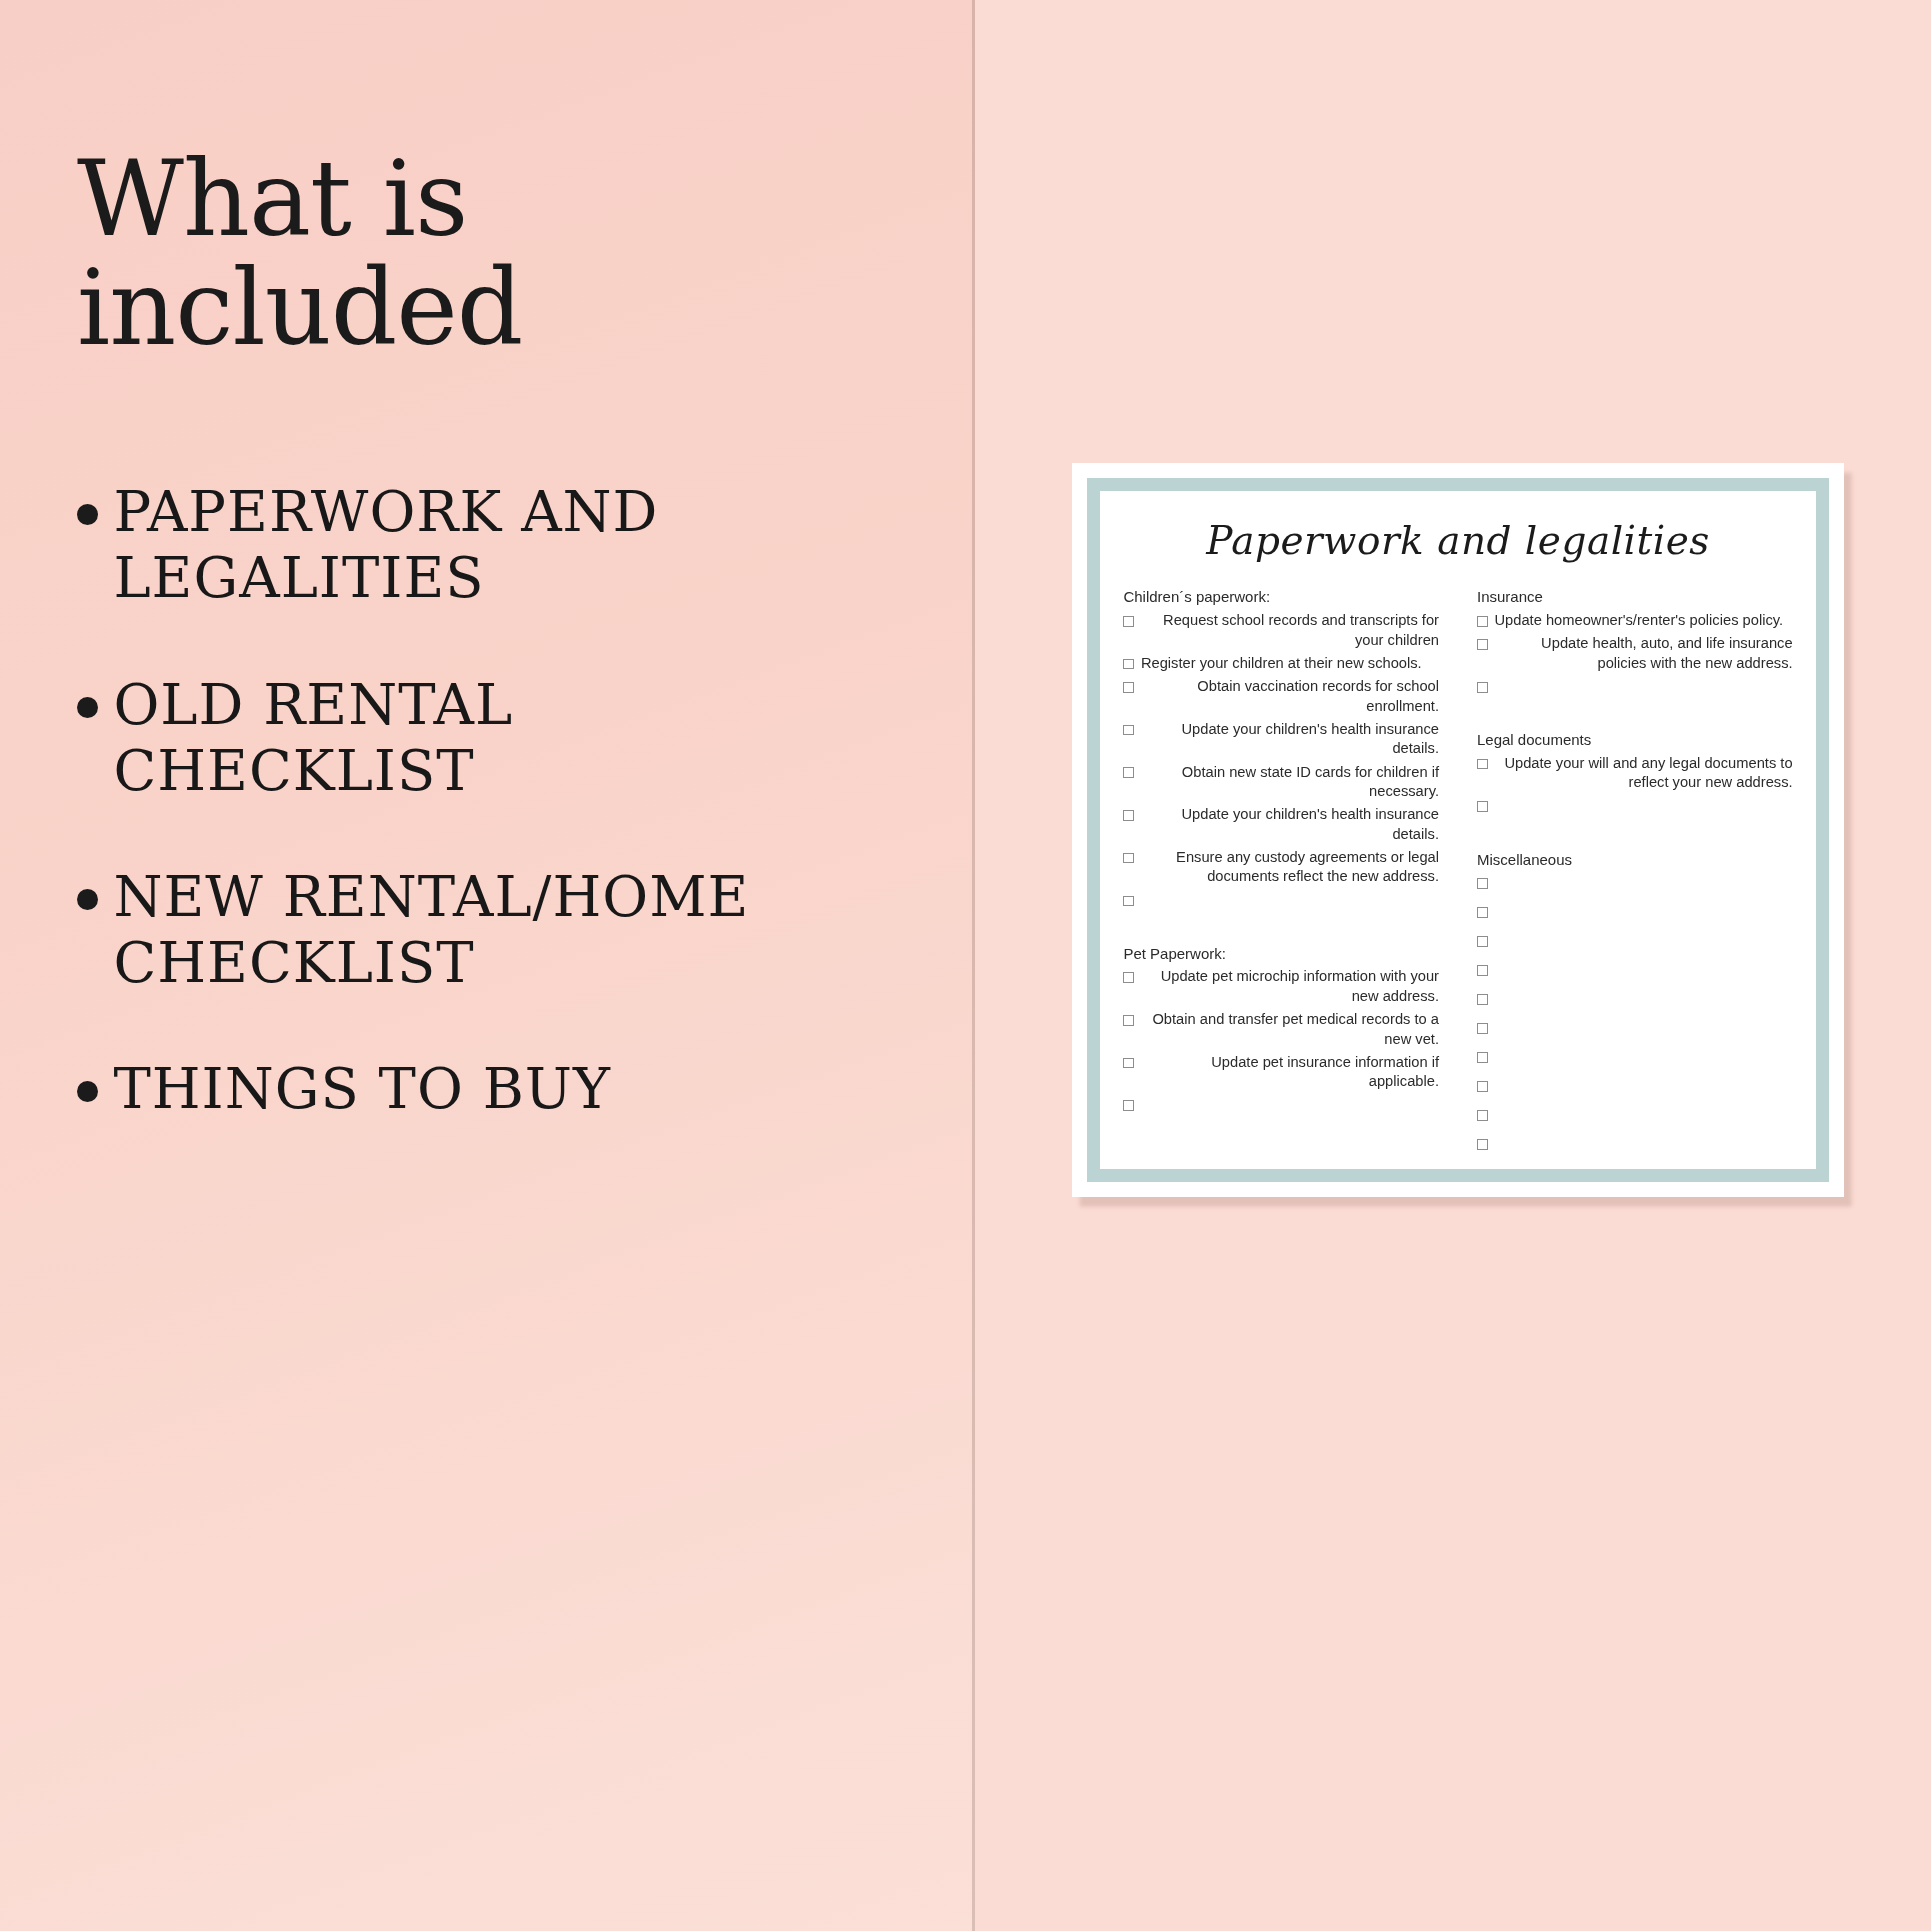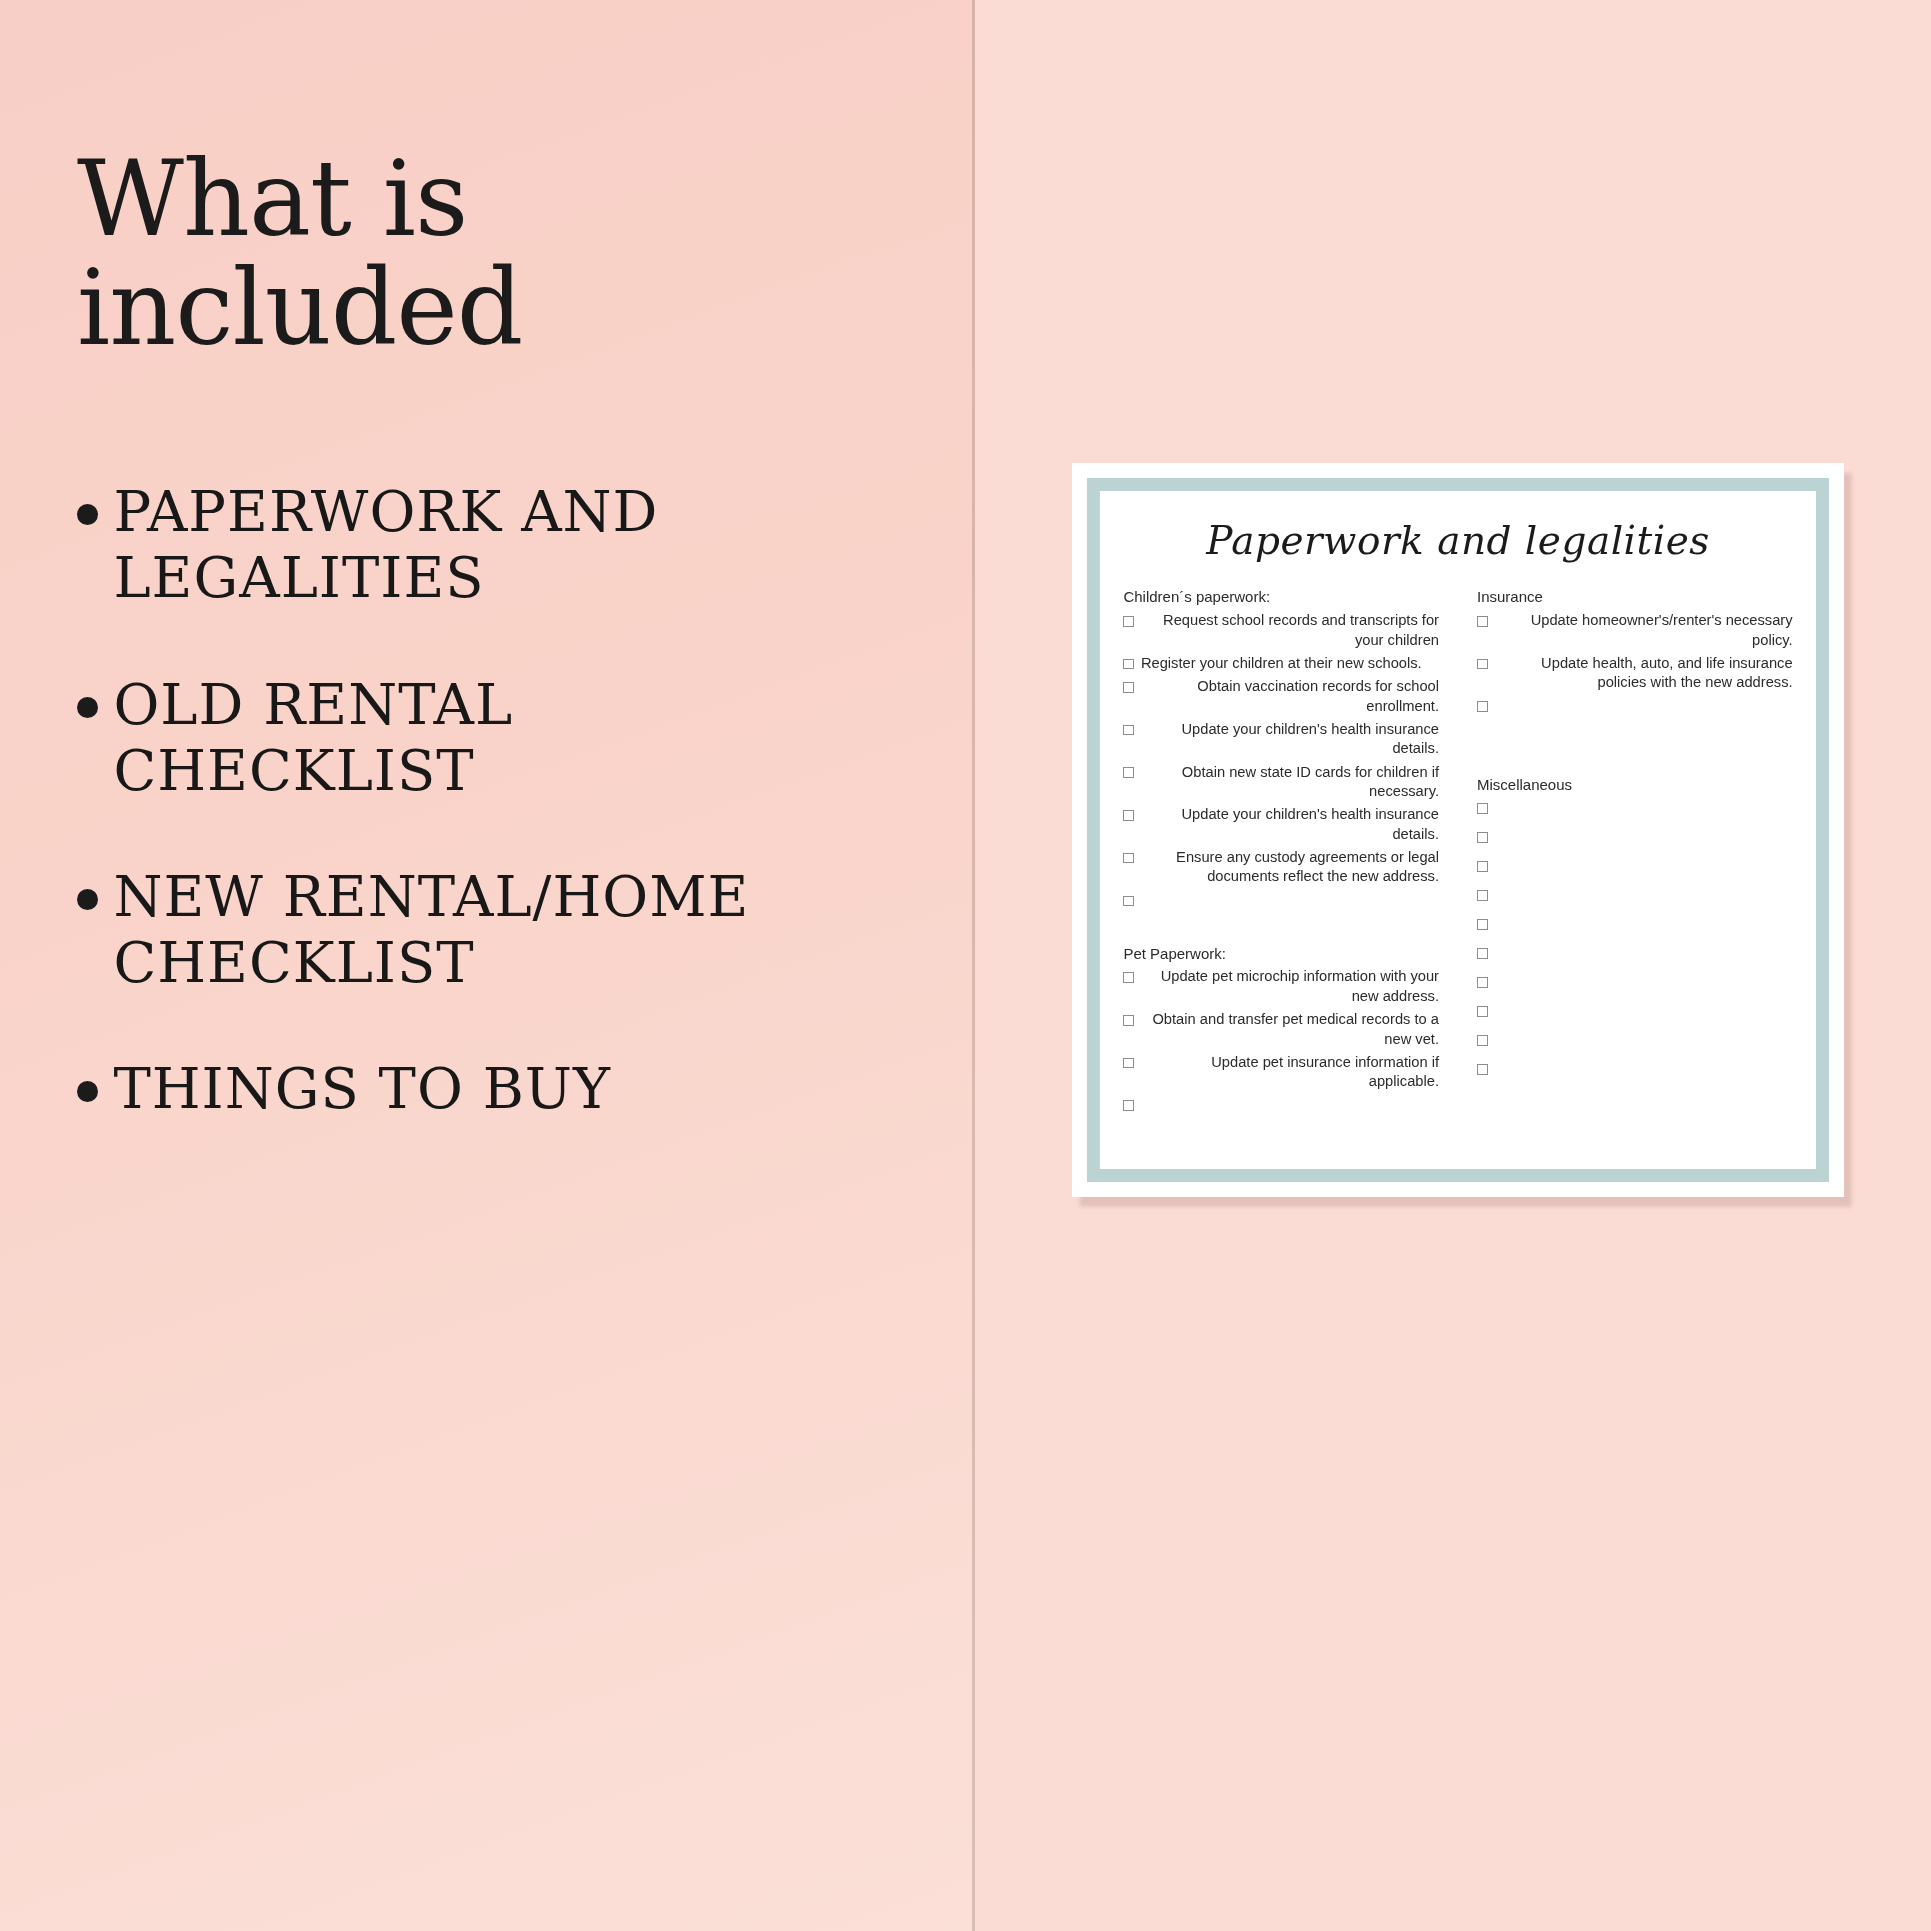--- a/index.html
+++ b/index.html
@@ -269,34 +269,46 @@
               </div>
             </div>
 
             <div class="col">
 
               <div class="group">
                 <div class="group-title">Insurance</div>
 
                 <div class="check-row">
                   <span class="checkbox"></span>
-                  <span class="check-text">Update homeowner's/renter's necessary policy.</span>
+                  <span class="check-text">Update homeowner's/renter's policies policy.</span>
                 </div>
                 <div class="check-row">
                   <span class="checkbox"></span>
                   <span class="check-text">Update health, auto, and life insurance policies with the new address.</span>
                 </div>
                 <div class="check-row empty-row">
                   <span class="checkbox"></span>
                   <span class="check-text"></span>
                 </div>
               </div>
 
               <div class="group-gap"></div>
 
+              <div class="group">
+                <div class="group-title">Legal documents</div>
+
+                <div class="check-row">
+                  <span class="checkbox"></span>
+                  <span class="check-text">Update your will and any legal documents to reflect your new address.</span>
+                </div>
+                <div class="check-row empty-row">
+                  <span class="checkbox"></span>
+                  <span class="check-text"></span>
+                </div>
+              </div>
 
               <div class="group-gap"></div>
 
               <div class="group">
                 <div class="group-title">Miscellaneous</div>
 
                 <div class="check-row empty-row">
                   <span class="checkbox"></span>
                   <span class="check-text"></span>
                 </div>

